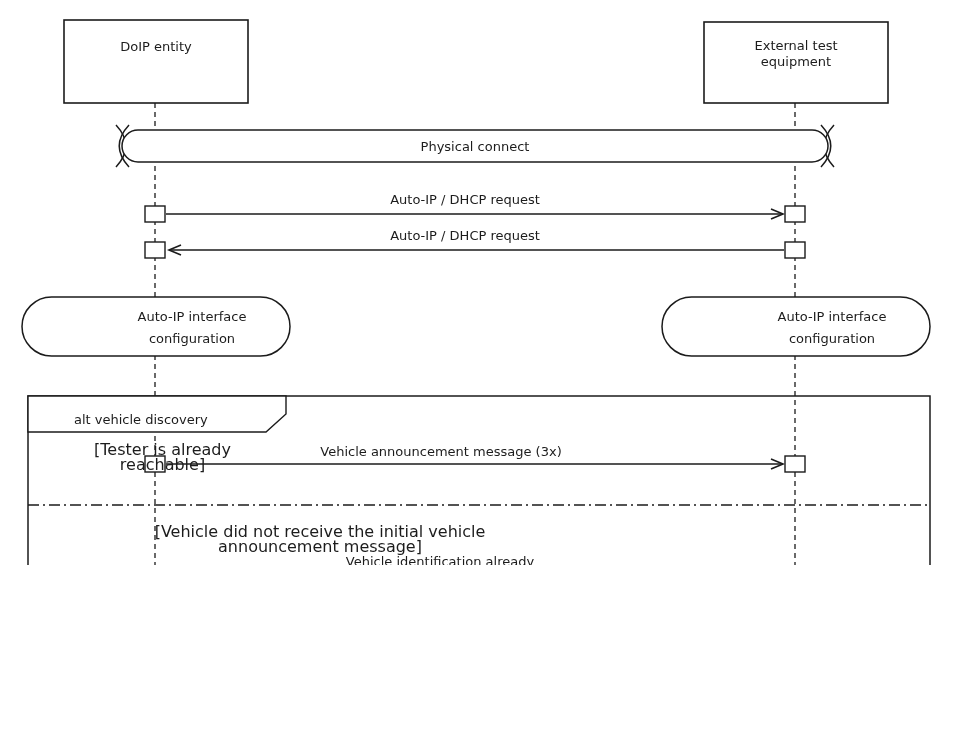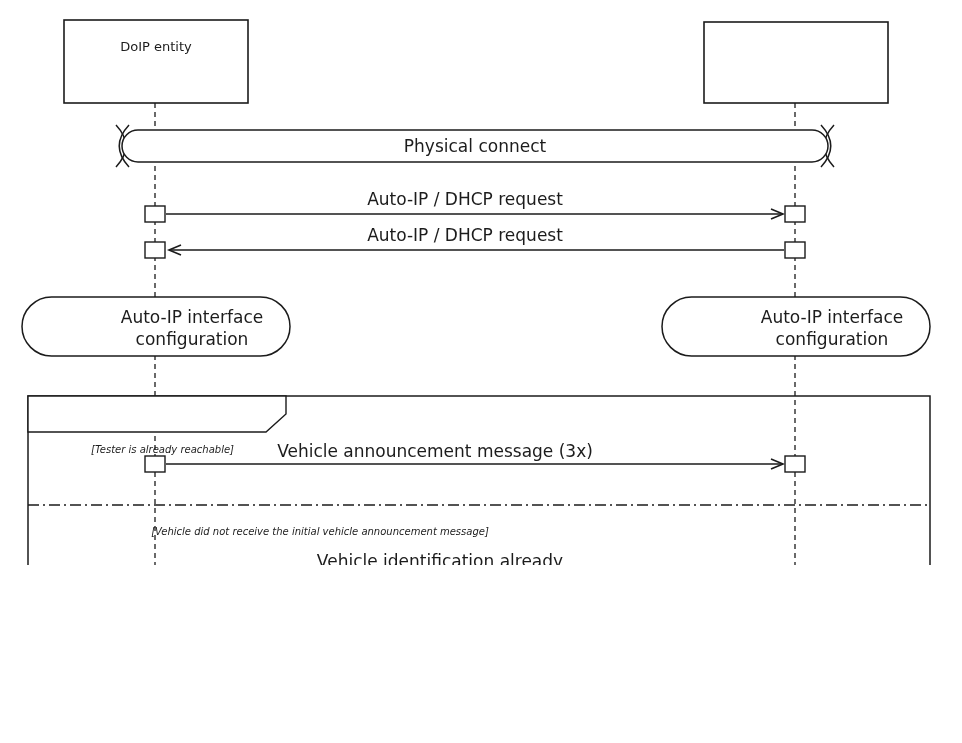--- a/index.html
+++ b/index.html
@@ -16,30 +16,30 @@
     overflow: hidden;
   }
   #diagram-svg {
     position: absolute;
     left: 0;
     top: 0;
   }
   .lbl {
     position: absolute;
     color: #1c1c1c;
-    font-size: 17px;
+    font-size: 13px;
     line-height: 15px;
     text-align: center;
     white-space: pre-line;
     pointer-events: none;
   }
   .lbl.left-align { text-align: left; }
   .actor-label { font-size: 13px; line-height: 16px; }
   .state-label { line-height: 22px; padding-left: 36px; }
-  .guard-label { font-size: 10px; font-style: italic; }
+  .guard-label { font-size: 16px; }
   .watermark {
     position: absolute;
     font-size: 22px;
     font-weight: bold;
     color: #15803d;
     white-space: nowrap;
   }
 </style>
 </head>
 <body>
@@ -88,37 +88,40 @@
 
     <rect x="785" y="206" width="20" height="16" fill="#ffffff" stroke="#1b1b1b" stroke-width="1.4"></rect>
     <rect x="785" y="242" width="20" height="16" fill="#ffffff" stroke="#1b1b1b" stroke-width="1.4"></rect>
     <rect x="785" y="456" width="20" height="16" fill="#ffffff" stroke="#1b1b1b" stroke-width="1.4"></rect>
     <rect x="785" y="566" width="20" height="16" fill="#ffffff" stroke="#1b1b1b" stroke-width="1.4"></rect>
     <rect x="785" y="624" width="20" height="16" fill="#ffffff" stroke="#1b1b1b" stroke-width="1.4"></rect>
   </svg>
 
   <div class="lbl actor-label" style="left:64px; top:39px; width:184px;">DoIP entity</div>
 
+  <div class="lbl actor-label" style="left:704px; top:38px; width:184px;">External test
+equipment</div>
 
   <div class="lbl" style="left:122px; top:139px; width:706px;">Physical connect</div>
 
   <div class="lbl" style="left:165px; top:192px; width:600px;">Auto-IP /  DHCP request</div>
 
   <div class="lbl" style="left:165px; top:228px; width:600px;">Auto-IP /  DHCP request</div>
 
   <div class="lbl state-label" style="left:22px; top:306px; width:268px;">Auto-IP interface
 configuration</div>
 
   <div class="lbl state-label" style="left:662px; top:306px; width:268px;">Auto-IP interface
 configuration</div>
 
+  <div class="lbl left-align" style="left:74px; top:412px; width:220px;">alt vehicle discovery</div>
 
   <div class="lbl guard-label" style="left:55px; top:442px; width:215px;">[Tester is already reachable]</div>
 
-  <div class="lbl" style="left:165px; top:444px; width:540px;">Vehicle announcement message (3x)</div>
+  <div class="lbl" style="left:171px; top:444px; width:540px;">Vehicle announcement message (3x)</div>
 
   <div class="lbl guard-label" style="left:140px; top:524px; width:360px;">[Vehicle did not receive the initial vehicle announcement message]</div>
 
   <div class="lbl" style="left:165px; top:554px; width:550px;">Vehicle identification already</div>
 
 
   <div class="watermark" style="left:706px; top:684px;">知乎 @jasonj333</div>
 
 </div>
 

